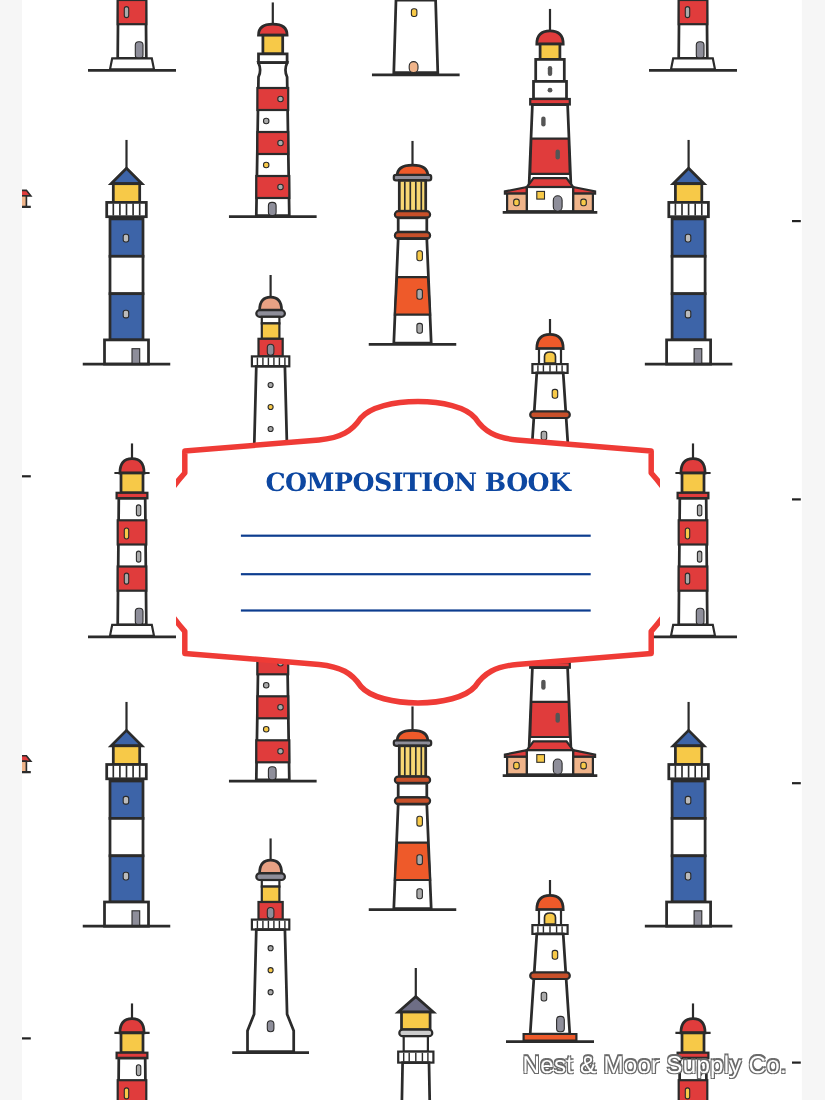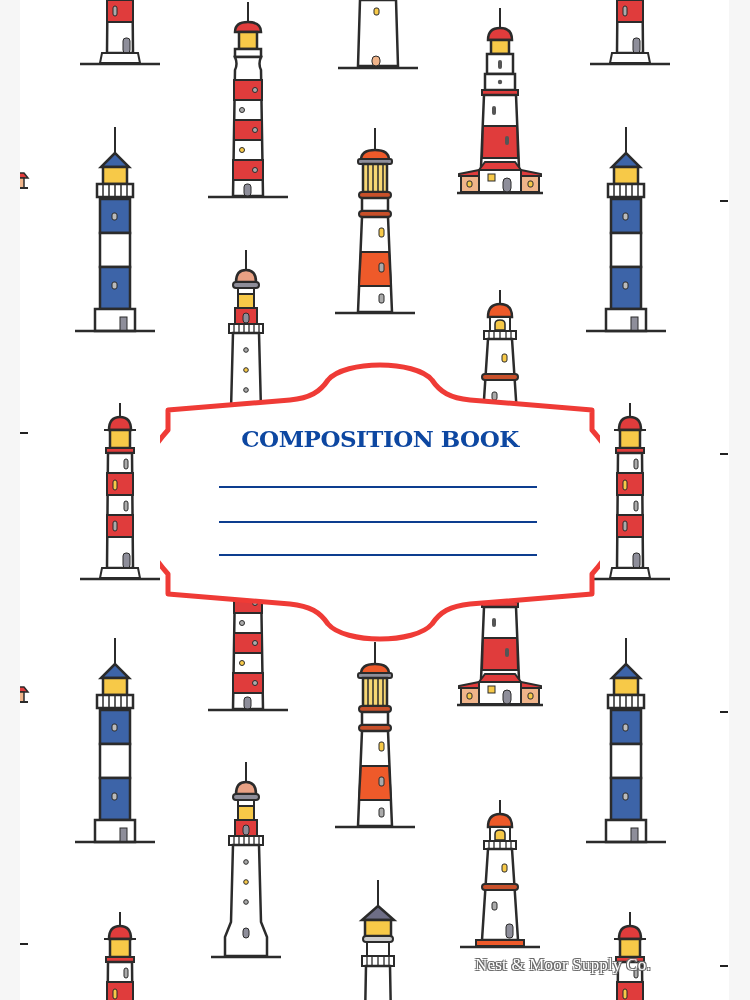--- a/index.html
+++ b/index.html
@@ -3,21 +3,21 @@
 <meta charset="utf-8">
 <style>
   html,body{margin:0;padding:0;}
   body{width:750px;height:1000px;position:relative;overflow:hidden;background:#f6f6f6;font-family:"DejaVu Sans",sans-serif;}
   .cover{position:absolute;left:20px;top:0;width:709px;height:1000px;background:#ffffff;overflow:hidden;}
   .lh{position:absolute;}
   .tick{position:absolute;width:8px;height:2px;background:#222;}
   .label-frame{position:absolute;left:160px;top:358px;width:440px;height:288px;}
   .label-title{position:absolute;left:0;width:760px;top:425px;text-align:center;font-family:"DejaVu Serif",serif;font-weight:bold;font-size:23px;color:#0d47a1;letter-spacing:-0.5px;}
   .write-line{position:absolute;left:219px;width:318px;height:2px;background:#0d3d8f;}
-  .watermark{position:absolute;left:475px;top:955px;font-family:Liberation Serif, serif;font-size:17px;color:#ffffff;letter-spacing:0.2px;
+  .watermark{position:absolute;left:475px;top:955px;font-family:Liberation Sans, sans-serif;font-size:22px;color:#ffffff;letter-spacing:0.2px;
     text-shadow:-1px -1px 0 #6a6a6a,1px -1px 0 #6a6a6a,-1px 1px 0 #6a6a6a,1px 1px 0 #6a6a6a;}
 </style>
 </head>
 <body>
 
 <svg width="0" height="0" style="position:absolute">
   <defs>
 
     <symbol id="lh-blue" viewBox="0 0 80 210">
       <line x1="40" y1="0" x2="40" y2="28" stroke="#2b2b2b" stroke-width="2"></line>

